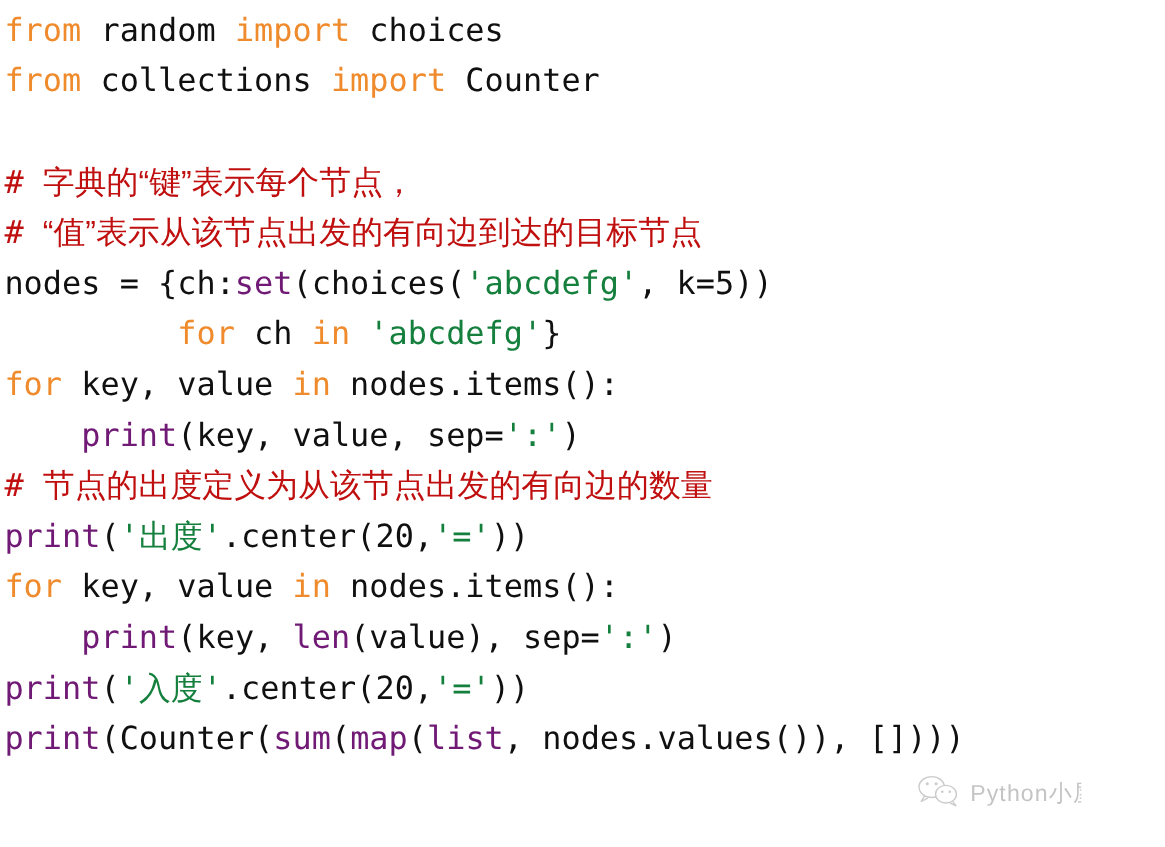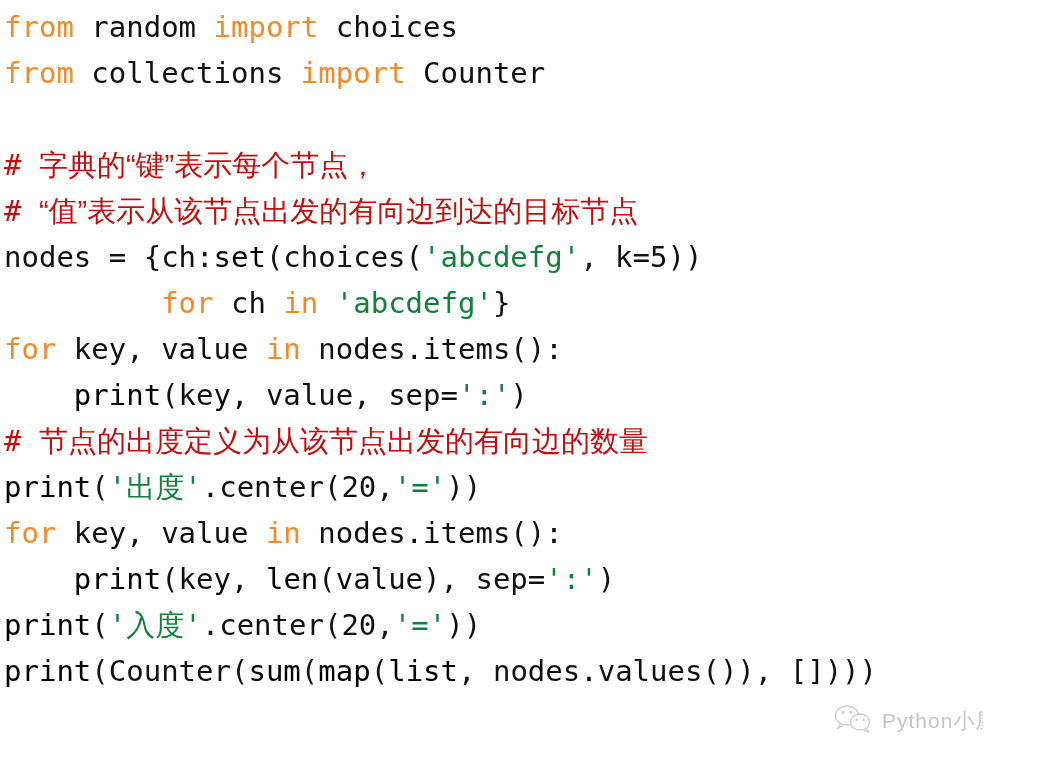--- a/index.html
+++ b/index.html
@@ -24,21 +24,21 @@
     line-height: 46px;
     letter-spacing: 0px;
     white-space: pre;
     color: #101010;
   }
   .line {
     height: 46px;
     white-space: pre;
   }
   .kw   { color: #ef8b2c; }   
-  .bi   { color: #000000; }   
+  .bi   { color: #701a75; }   
   .str  { color: #15803d; }   
   .cmt  { color: #c00f0f; }   
   .pl   { color: #101010; }   
 
   
   .cjk {
     font-family: Liberation Sans, sans-serif;
     letter-spacing: 0px;
   }
 

